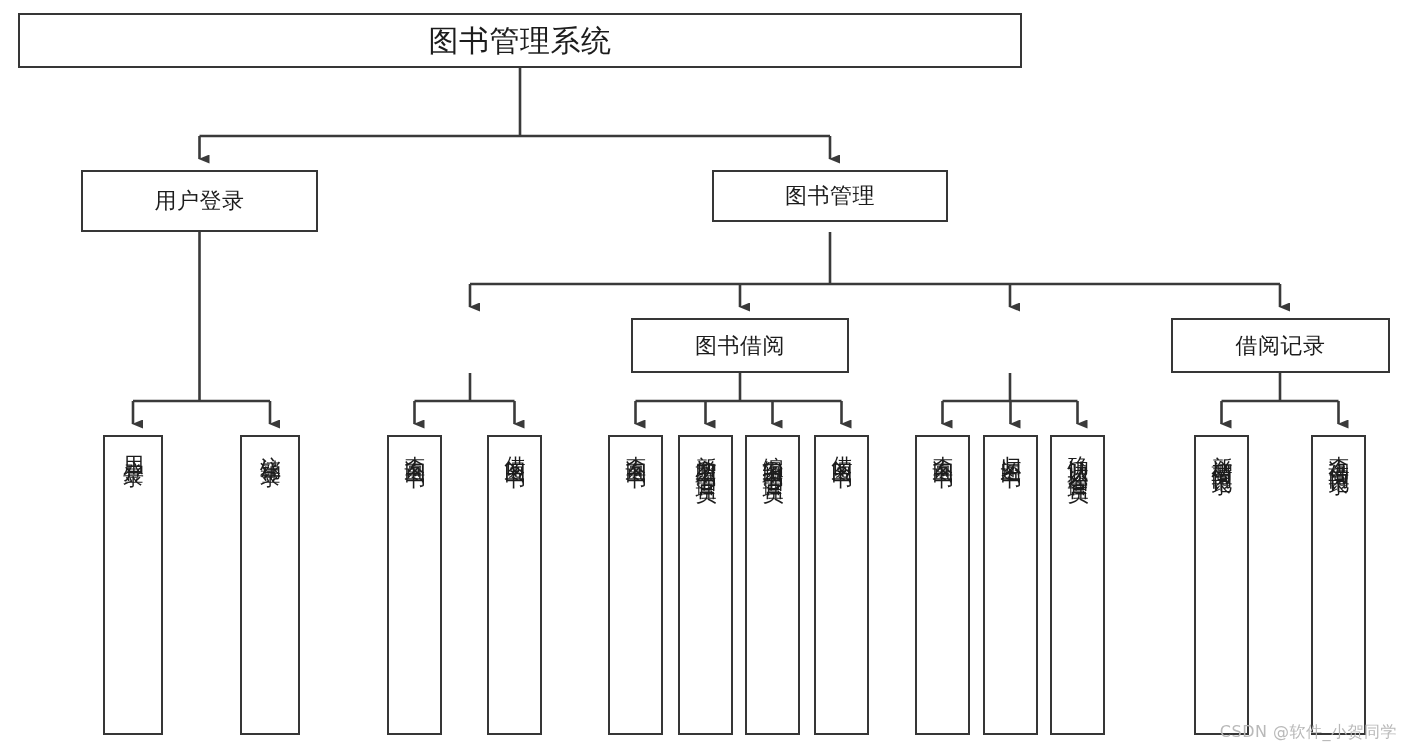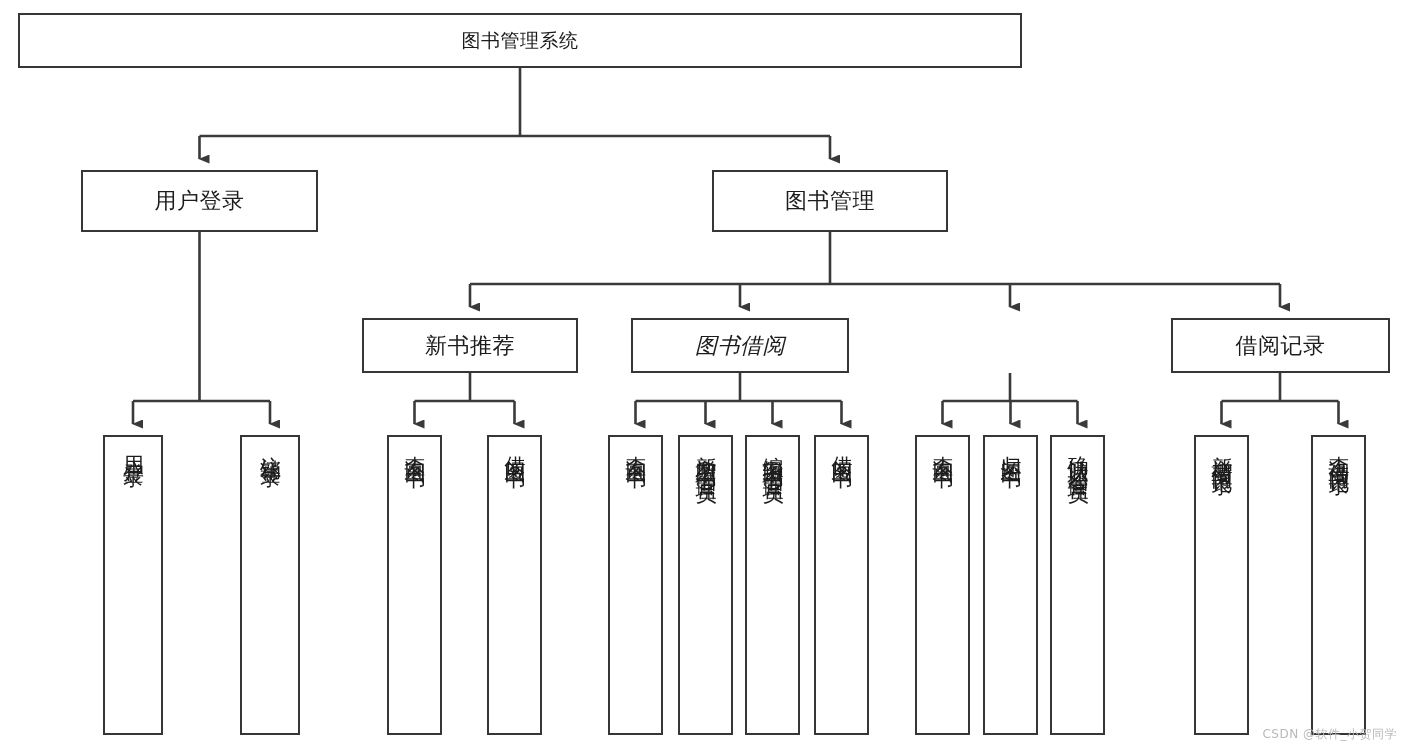--- a/index.html
+++ b/index.html
@@ -46,29 +46,29 @@
     justify-content: center;
     padding-top: 2px;
   }
   .node.vert .lbl {
     writing-mode: vertical-rl;
     text-orientation: upright;
     line-height: 1.0;
     letter-spacing: 4px;
     white-space: nowrap;
   }
-  .root-node .lbl { font-size: 19px; }
+  .root-node .lbl { font-size: 30px; }
   .lvl2-node .lbl { font-size: 22px; }
   .lvl3-node .lbl { font-size: 22px; }
   .leaf-node .lbl { font-size: 21px; }
   #watermark {
     position: absolute;
     right: 8px;
     bottom: 4px;
-    font-size: 12px;
+    font-size: 16px;
     color: #b9b9b9;
     letter-spacing: 0.5px;
     white-space: nowrap;
   }
 </style>
 </head>
 <body>
 
 <div id="canvas">
 
@@ -115,28 +115,25 @@
       </g>
   </svg>
 
   <div class="node root-node" id="n-root" style="left: 18px; top: 13px; width: 1004px; height: 55px;">
     <span class="lbl">图书管理系统</span>
   </div>
 
   <div class="node lvl2-node" id="n-user-login" style="left: 81px; top: 170px; width: 237px; height: 62px;">
     <span class="lbl">用户登录</span>
   </div>
-  <div class="node lvl2-node" id="n-book-management" style="left: 712px; top: 170px; width: 236px; height: 62px;">
+  <div class="node lvl2-node" id="n-book-management" style="left: 712px; top: 170px; width: 236px; height: 52px;">
     <span class="lbl">图书管理</span>
   </div>
 
-  <div class="node lvl3-node" id="n-new-book-recommend" style="left: 362px; top: 318px; width: 216px; height: 55px;">
-    <span class="lbl">新书推荐</span>
-  </div>
-  <div class="node lvl3-node" id="n-book-borrow" style="left: 631px; top: 318px; width: 218px; height: 55px; font-style: italic;">
+  <div class="node lvl3-node" id="n-book-borrow" style="left: 631px; top: 318px; width: 218px; height: 55px;">
     <span class="lbl">图书借阅</span>
   </div>
   <div class="node lvl3-node" id="n-borrow-record" style="left: 1171px; top: 318px; width: 219px; height: 55px;">
     <span class="lbl">借阅记录</span>
   </div>
 
   <div class="node leaf-node vert" id="n-leaf-user-login" style="left: 103px; top: 435px; width: 60px; height: 300px;">
     <span class="lbl">用户登录</span>
   </div>
   <div class="node leaf-node vert" id="n-leaf-user-logout" style="left: 240px; top: 435px; width: 60px; height: 300px;">

